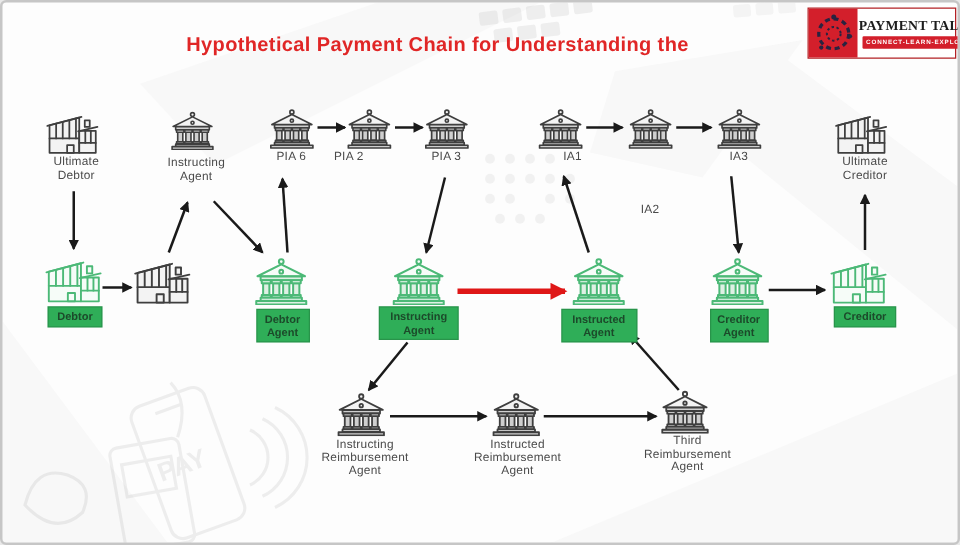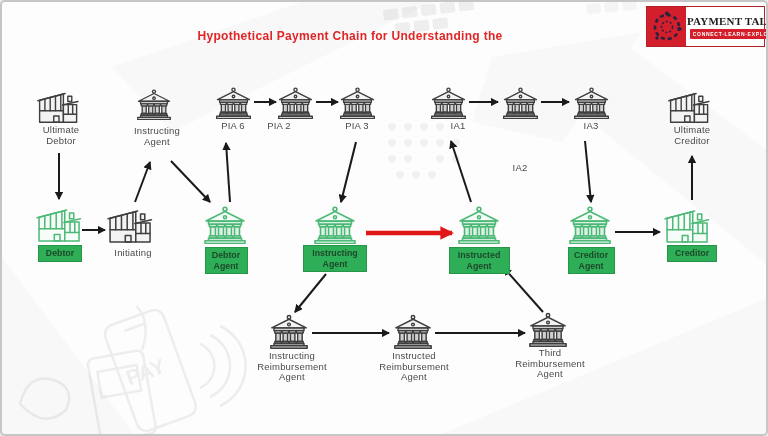--- a/index.html
+++ b/index.html
@@ -8,21 +8,21 @@
     font-family:"Liberation Sans","DejaVu Sans",sans-serif;
     background:#e9e9e9;
   }
   .frame{
     position:absolute;inset:0;box-sizing:border-box;
     background:#fdfdfd;border:2px solid #c6c6c6;border-radius:5px;overflow:hidden;
   }
   .bg{position:absolute;left:0;top:0;}
   .title{
     position:absolute;left:100px;top:24px;width:496px;text-align:center;
-    font-weight:bold;font-size:12px;line-height:21px;letter-spacing:.3px;
+    font-weight:bold;font-size:16px;line-height:21px;letter-spacing:.3px;
     color:var(--title-red,#e02626);
   }
   .logo{
     position:absolute;left:644px;top:4px;width:119px;height:41px;box-sizing:border-box;
     background:#ffffff;border:1px solid #b32025;display:flex;
   }
   .logo-emblem{width:39px;height:100%;background:var(--logo-red,#d31f2b);flex:none;
     display:flex;align-items:center;justify-content:center;}
   .logo-right{flex:1;display:flex;flex-direction:column;align-items:center;justify-content:center;gap:2px;padding:1px;}
   .logo-name{font-family:"Liberation Serif","DejaVu Serif",serif;font-weight:bold;
@@ -409,21 +409,20 @@
       <polygon points="31,20 46,20 46,40 31,40"></polygon>
       <line x1="30" y1="20.5" x2="47.5" y2="16.5"></line>
       <rect x="36" y="10.5" width="4.5" height="6"></rect>
       <line x1="36.5" y1="20.5" x2="36.5" y2="31"></line>
       <line x1="41.5" y1="20.5" x2="41.5" y2="31"></line>
       <line x1="31" y1="31" x2="46" y2="31"></line>
       <rect x="20" y="33" width="6" height="7" fill="none"></rect>
     </g>
         </svg></div>
       <div class="label-plain" style="left: 66px; width: 130px; top: 246px;">
-        <div>Initiating</div>
       </div>
       <div class="node-icon" style="left: 201px; top: 204px;"><svg width="44" height="38" viewBox="0 0 44 38">
     <g stroke="#4cb977" stroke-width="1.6" fill="#f6fcf8" stroke-linejoin="round">
       <circle cx="22" cy="3.2" r="1.9"></circle>
       <polygon points="22,5.5 41,15 3,15"></polygon>
       <circle cx="22" cy="11.3" r="1.5" fill="none"></circle>
       <rect x="5.5" y="15.2" width="33" height="3" fill="#def0e4"></rect>
       <rect x="7.5" y="20.6" width="5" height="9.4" fill="#def0e4"></rect>
             <rect x="6.4" y="18.2" width="7.2" height="2.4"></rect>
             <rect x="6.4" y="30" width="7.2" height="2"></rect>

